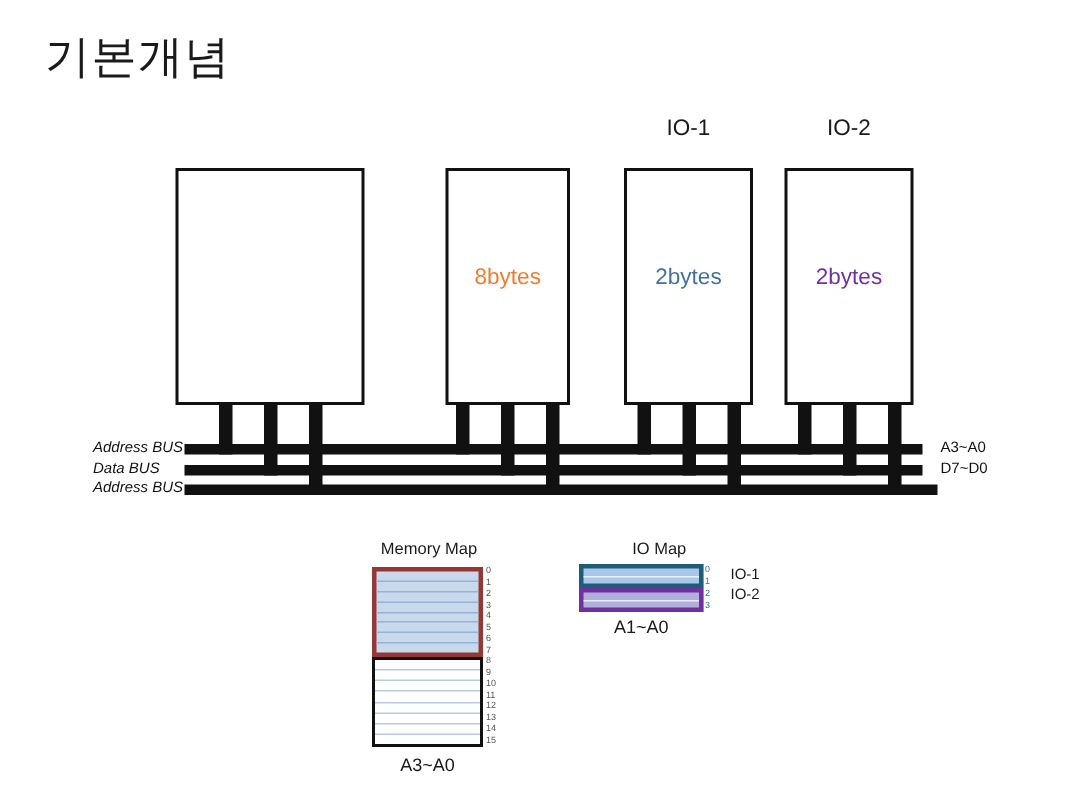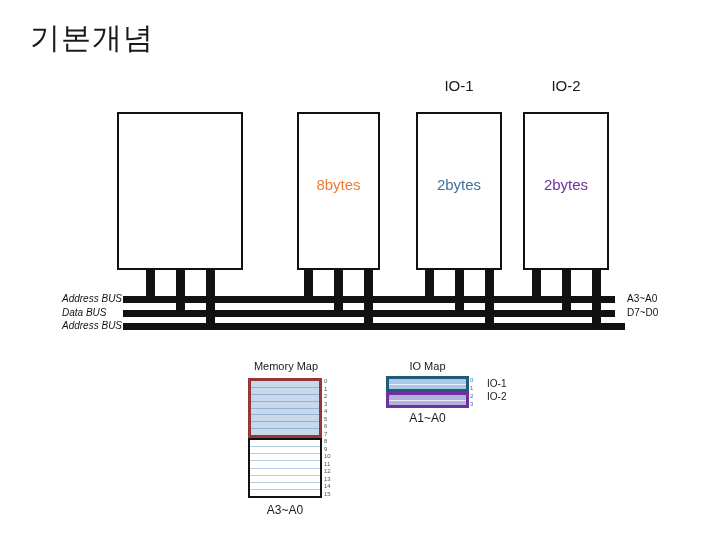--- a/index.html
+++ b/index.html
@@ -126,21 +126,21 @@
       <div class="mm-num">9</div>
       <div class="mm-num">10</div>
       <div class="mm-num">11</div>
       <div class="mm-num">12</div>
       <div class="mm-num">13</div>
       <div class="mm-num">14</div>
       <div class="mm-num">15</div>
     </div>
   <div class="addr-label" style="left:240px;width:90px;top:503px;">A3~A0</div>
 
-  <div class="map-title" style="left:386px;width:83px;top:359px;">IO Map</div>
+  <div class="map-title" style="left:398px;width:83px;top:359px;">IO Map</div>
   <div class="io-table">
     <div class="io-section" style="border-color: rgb(30, 92, 120); background: rgb(169, 199, 232);">
         <div class="io-row"></div>
         <div class="io-row"></div>
       </div>
     <div class="io-section" style="border-color: rgb(112, 48, 160); background: rgb(177, 176, 220);">
         <div class="io-row"></div>
         <div class="io-row"></div>
       </div>
   </div>

